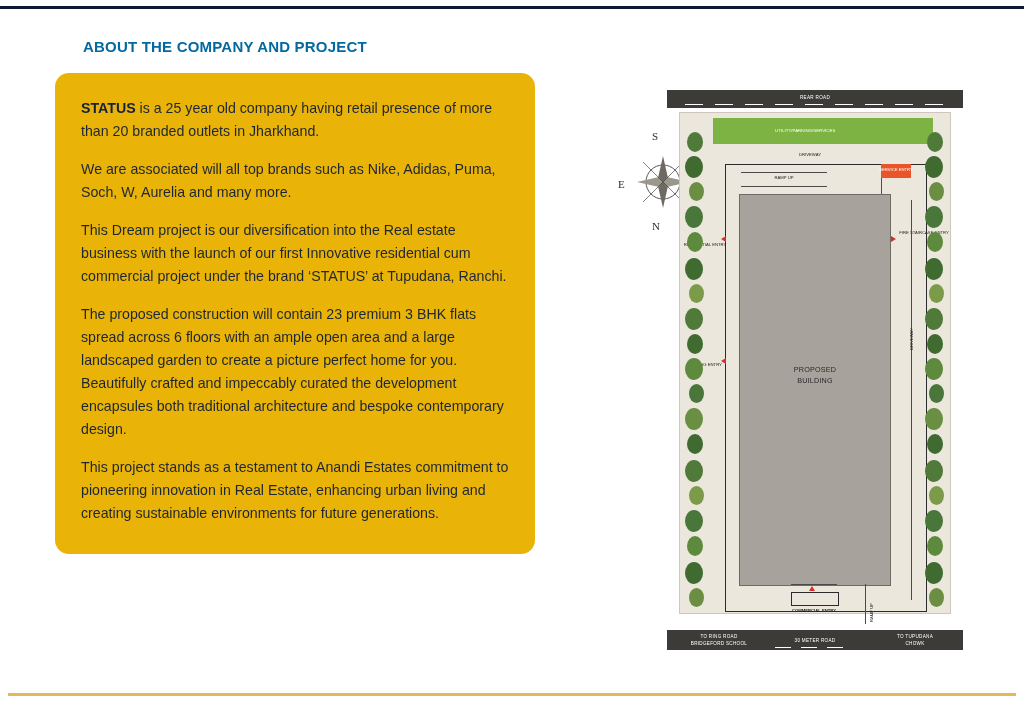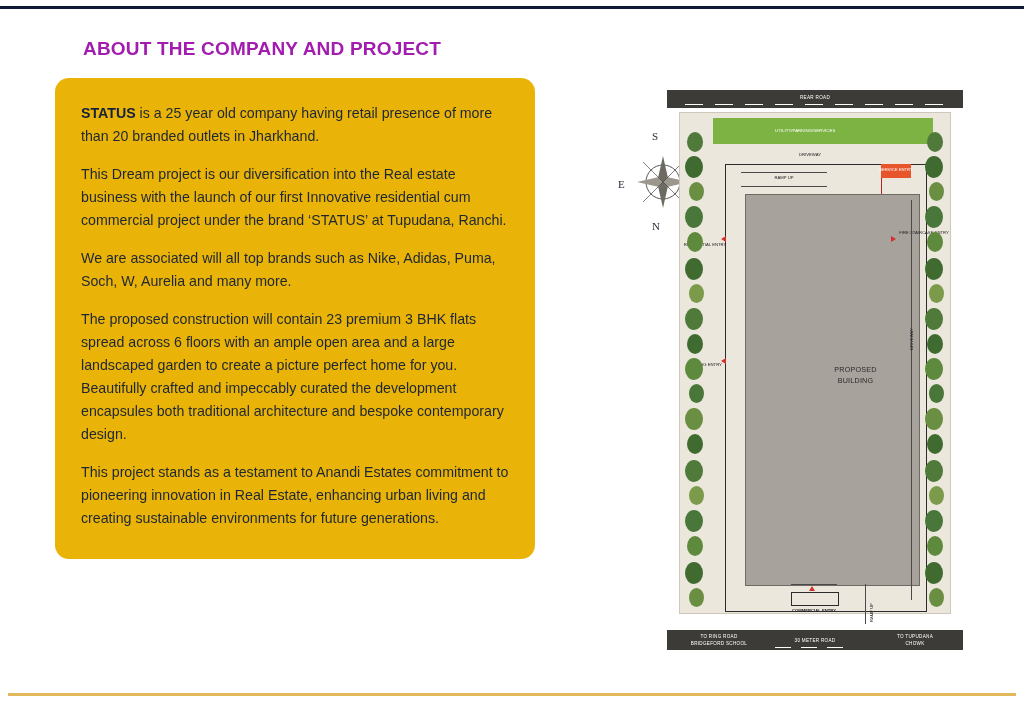--- a/index.html
+++ b/index.html
@@ -35,23 +35,23 @@
     background: #e2b85a;
   }
   
   .left-col {
     position: absolute;
     left: 55px;
     top: 38px;
     width: 480px;
   }
   .section-title {
-    font-size: 19px;
+    font-size: 15px;
     font-weight: bold;
-    color: #a21caf;
+    color: #0369a1;
     letter-spacing: 0.2px;
     margin: 0 0 18px 28px;
   }
   .text-card {
     background: #eab308;
     border-radius: 14px;
     padding: 24px 26px 22px 26px;
     width: 428px;
     box-sizing: content-box;
   }
@@ -206,22 +206,22 @@
 
 <div class="page">
 
   <div class="top-rule"></div>
   <div class="bottom-rule"></div>
 
   <div class="left-col">
     <h1 class="section-title">ABOUT THE COMPANY AND PROJECT</h1>
     <div class="text-card">
       <p class="para"><b>STATUS</b><span> is a 25 year old company having retail presence of more than 20 branded outlets in Jharkhand.</span></p>
+      <p class="para"><span>We are associated will all top brands such as Nike, Adidas, Puma, Soch, W, Aurelia and many more.</span></p>
       <p class="para"><span>This  Dream project is our diversification into the Real estate business with the launch of our first Innovative  residential cum commercial project under the brand ‘STATUS’ at Tupudana,  Ranchi.</span></p>
-      <p class="para"><span>We are associated will all top brands such as Nike, Adidas, Puma, Soch, W, Aurelia and many more.</span></p>
       <p class="para"><span>The proposed construction will contain 23 premium 3 BHK flats spread across 6 floors with an ample open area and a large landscaped garden to create a picture perfect home for you. Beautifully crafted and impeccably curated the development encapsules  both traditional architecture and bespoke contemporary design.</span></p>
       <p class="para"><span>This project stands as a testament to Anandi Estates commitment to pioneering innovation in Real Estate, enhancing urban living and creating sustainable environments for future generations.</span></p>
     </div>
   </div>
 
   <div class="right-col">
 
     <div class="plan-wrap">
 
       <div class="compass">
@@ -267,21 +267,21 @@
         <div class="plot-line" style="left:60px; top:74px; width:200px; height:446px;"></div>
 
         <div class="thin-line" style="left:76px; top:82px; width:86px; height:0.8px;"></div>
         <div class="thin-line" style="left:76px; top:96px; width:86px; height:0.8px;"></div>
         <div class="mini-label" style="left:84px; top:85px; width:70px;">RAMP UP</div>
 
         <div class="service-entry" style="left:216px; top:74px; width:30px; height:14px;"></div>
         <div class="mini-label" style="left:213px; top:77px; width:36px; color:#ffffff;">SERVICE ENTRY</div>
         <div class="thin-line" style="left:216px; top:88px; width:0.8px; height:30px; background:#b3261e;"></div>
 
-        <div class="building" style="left:80px; top:104px; width:150px; height:390px;padding-left:23px;">
+        <div class="building" style="left:74px; top:104px; width:150px; height:390px;">
           <div class="building-text" style="top:170px;">PROPOSED</div>
           <div class="building-text" style="top:181px;">BUILDING</div>
         </div>
 
         <div class="arrow-red arrow-left" style="left:56px; top:146px;"></div>
         <div class="mini-label" style="left:18px; top:152px; width:44px;">RESIDENTIAL ENTRY</div>
 
         <div class="arrow-red arrow-left" style="left:56px; top:268px;"></div>
         <div class="mini-label" style="left:18px; top:272px; width:44px;">PARKING ENTRY</div>
 

